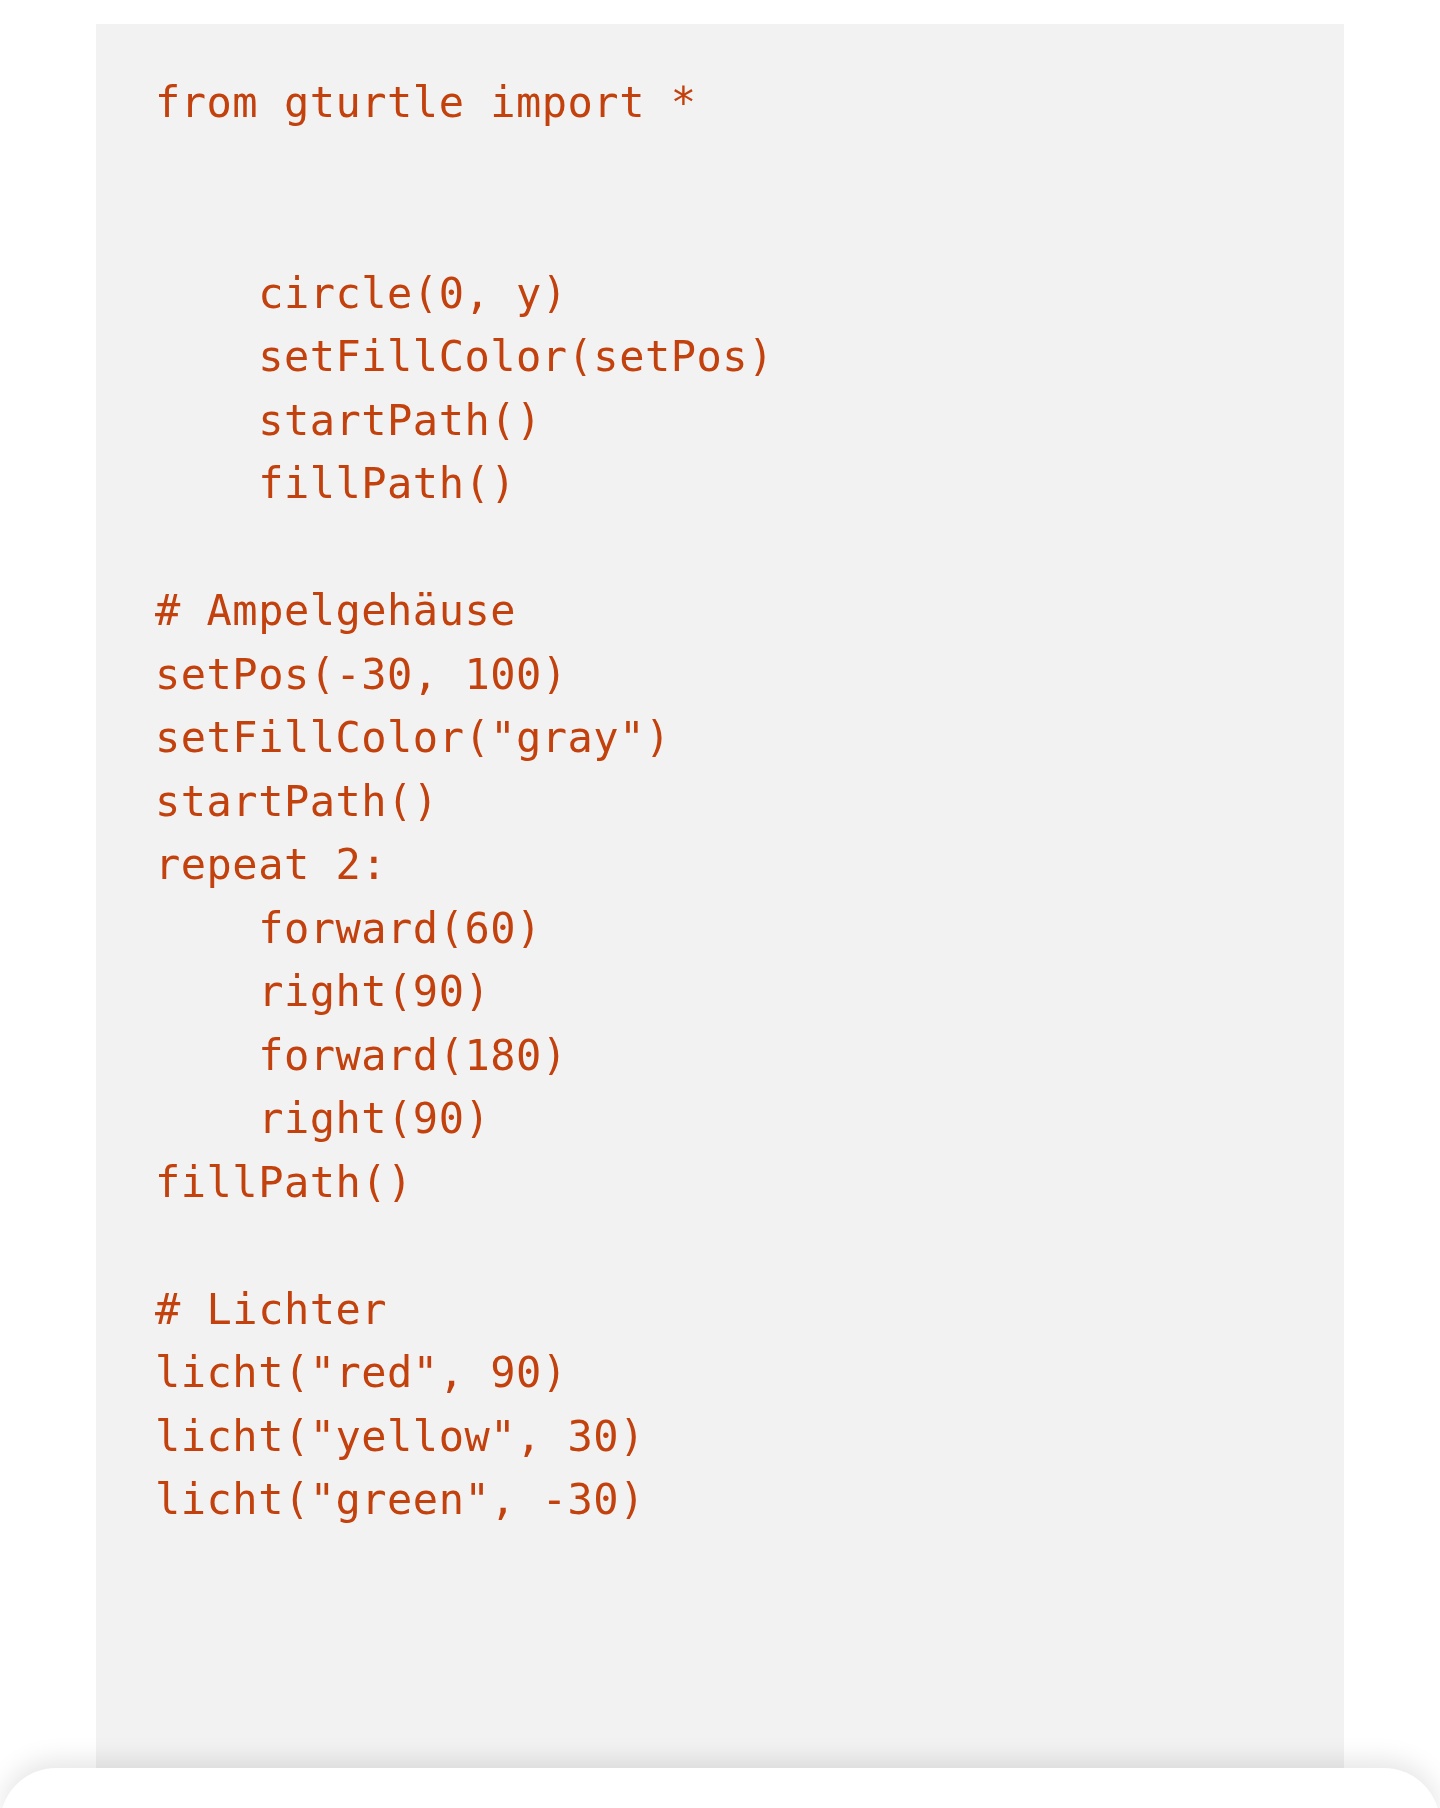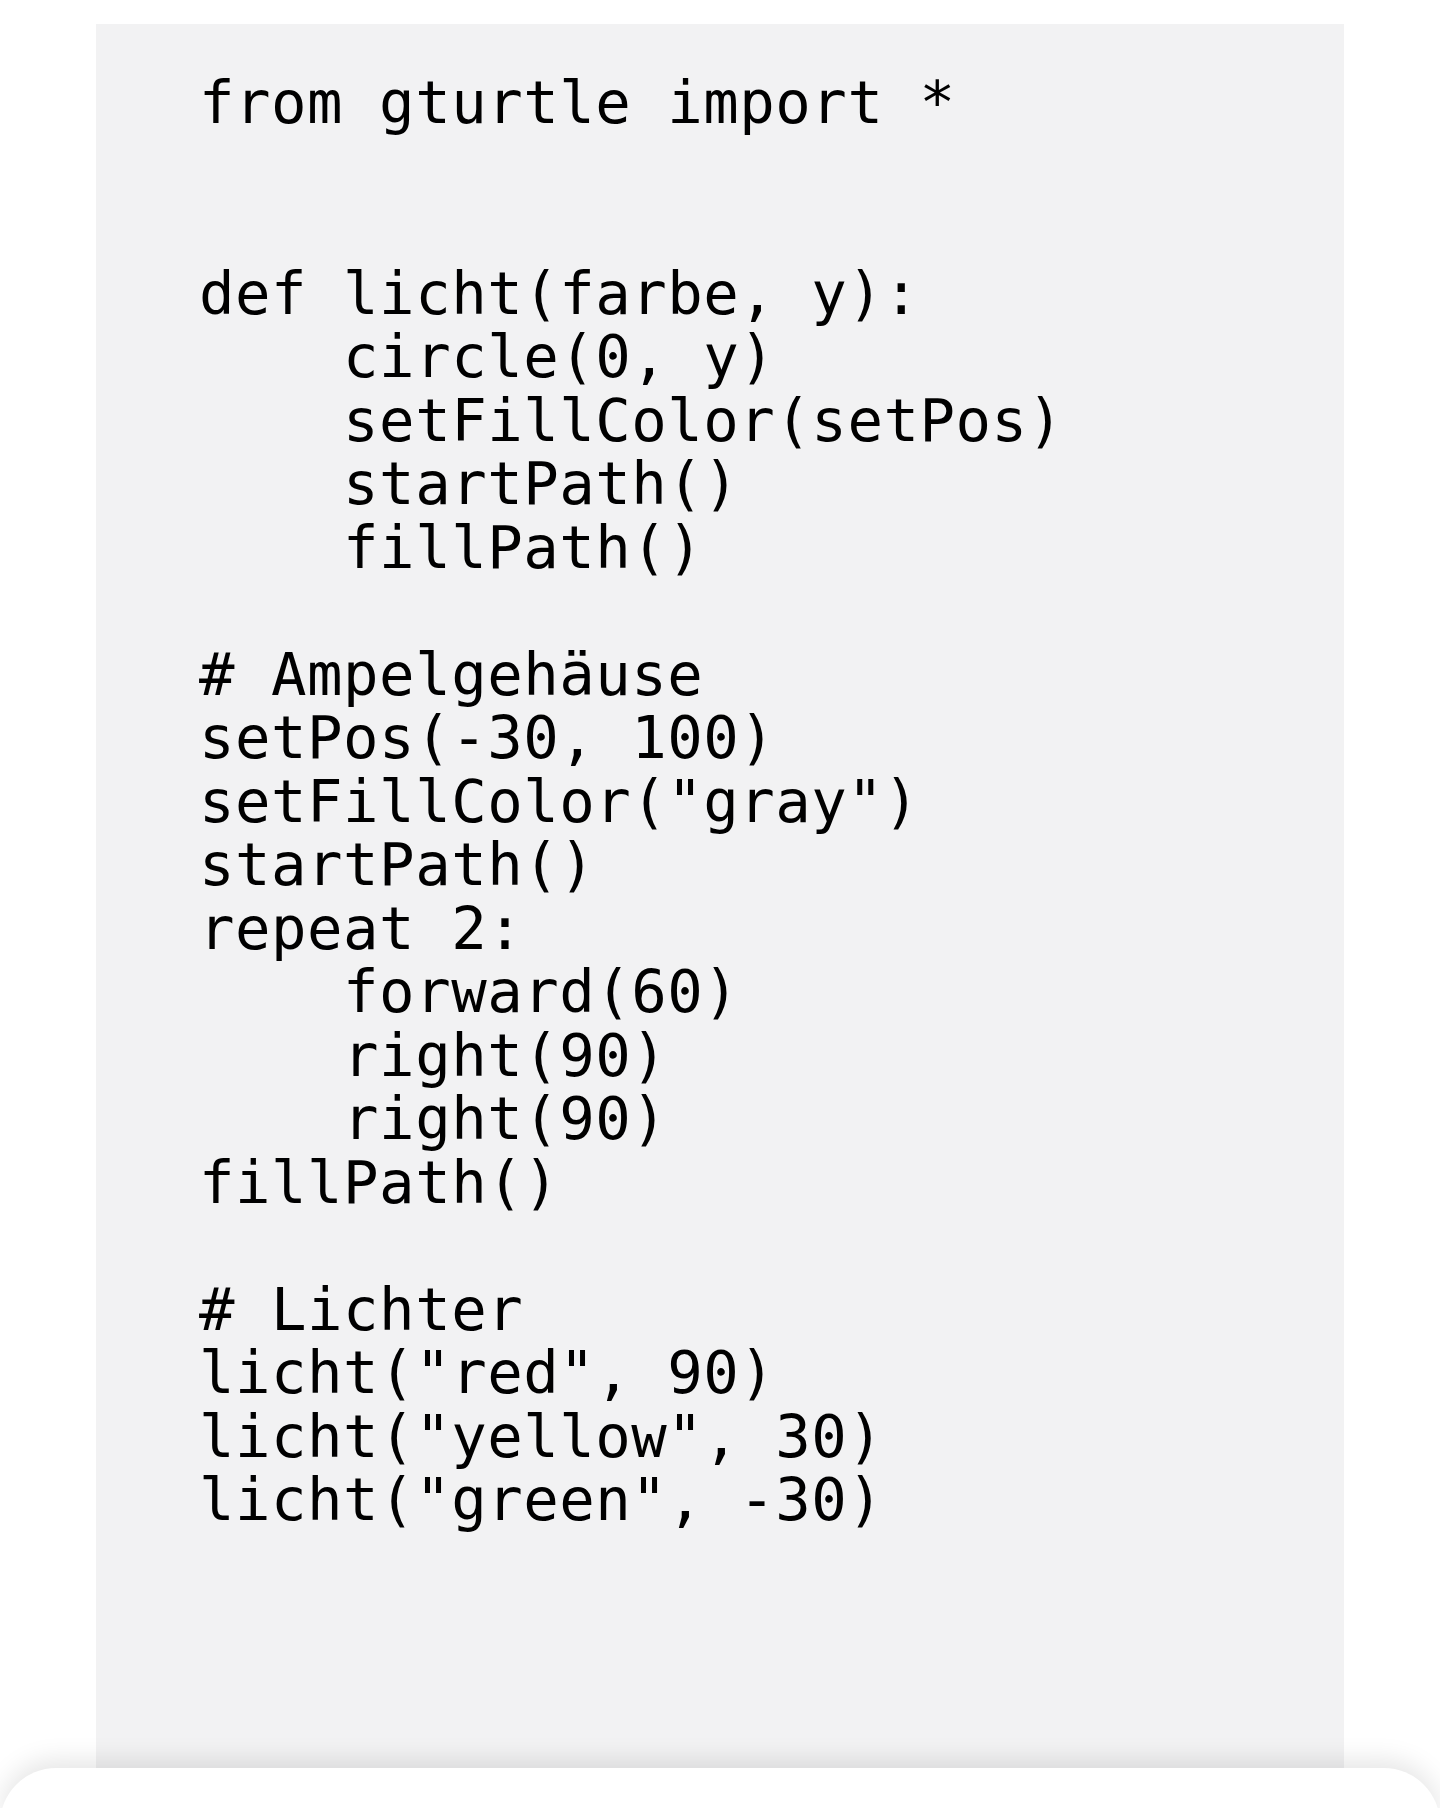--- a/index.html
+++ b/index.html
@@ -24,27 +24,26 @@
     top: 24px;
     width: 1248px;
     height: 1744px;
     background: #f2f2f3;
     box-sizing: border-box;
     padding: 47px 10px 0 59px;
     overflow: hidden;
   }
   .code-line {
     font-family: "DejaVu Sans Mono", monospace;
-    font-size: 59px;
+    font-size: 42px;
     line-height: 63.5px;
     height: 63.5px;
     letter-spacing: 0.5px;
     white-space: pre;
-    color: #000000;
-    margin-left: 44px;
+    color: #c2410c;
   }
   .bottom-card {
     position: absolute;
     left: 0;
     right: 0;
     top: 1768px;
     height: 60px;
     background: #ffffff;
     border-radius: 56px 56px 0 0;
     box-shadow: 0 -8px 26px rgba(0, 0, 0, 0.10);
@@ -52,33 +51,33 @@
 </style>
 </head>
 <body>
 
 <div class="page">
 
   <div class="code-panel">
     <div class="code-line">from gturtle import *</div>
     <div class="code-line"></div>
     <div class="code-line"></div>
-    <div class="code-line">def licht(farbe, y):</div>
     <div class="code-line">    circle(0, y)</div>
     <div class="code-line">    setFillColor(setPos)</div>
     <div class="code-line">    startPath()</div>
     <div class="code-line">    fillPath()</div>
     <div class="code-line"></div>
     <div class="code-line"># Ampelgehäuse</div>
     <div class="code-line">setPos(-30, 100)</div>
     <div class="code-line">setFillColor("gray")</div>
     <div class="code-line">startPath()</div>
     <div class="code-line">repeat 2:</div>
     <div class="code-line">    forward(60)</div>
     <div class="code-line">    right(90)</div>
+    <div class="code-line">    forward(180)</div>
     <div class="code-line">    right(90)</div>
     <div class="code-line">fillPath()</div>
     <div class="code-line"></div>
     <div class="code-line"># Lichter</div>
     <div class="code-line">licht("red", 90)</div>
     <div class="code-line">licht("yellow", 30)</div>
     <div class="code-line">licht("green", -30)</div>
   </div>
 
   <div class="bottom-card"></div>

